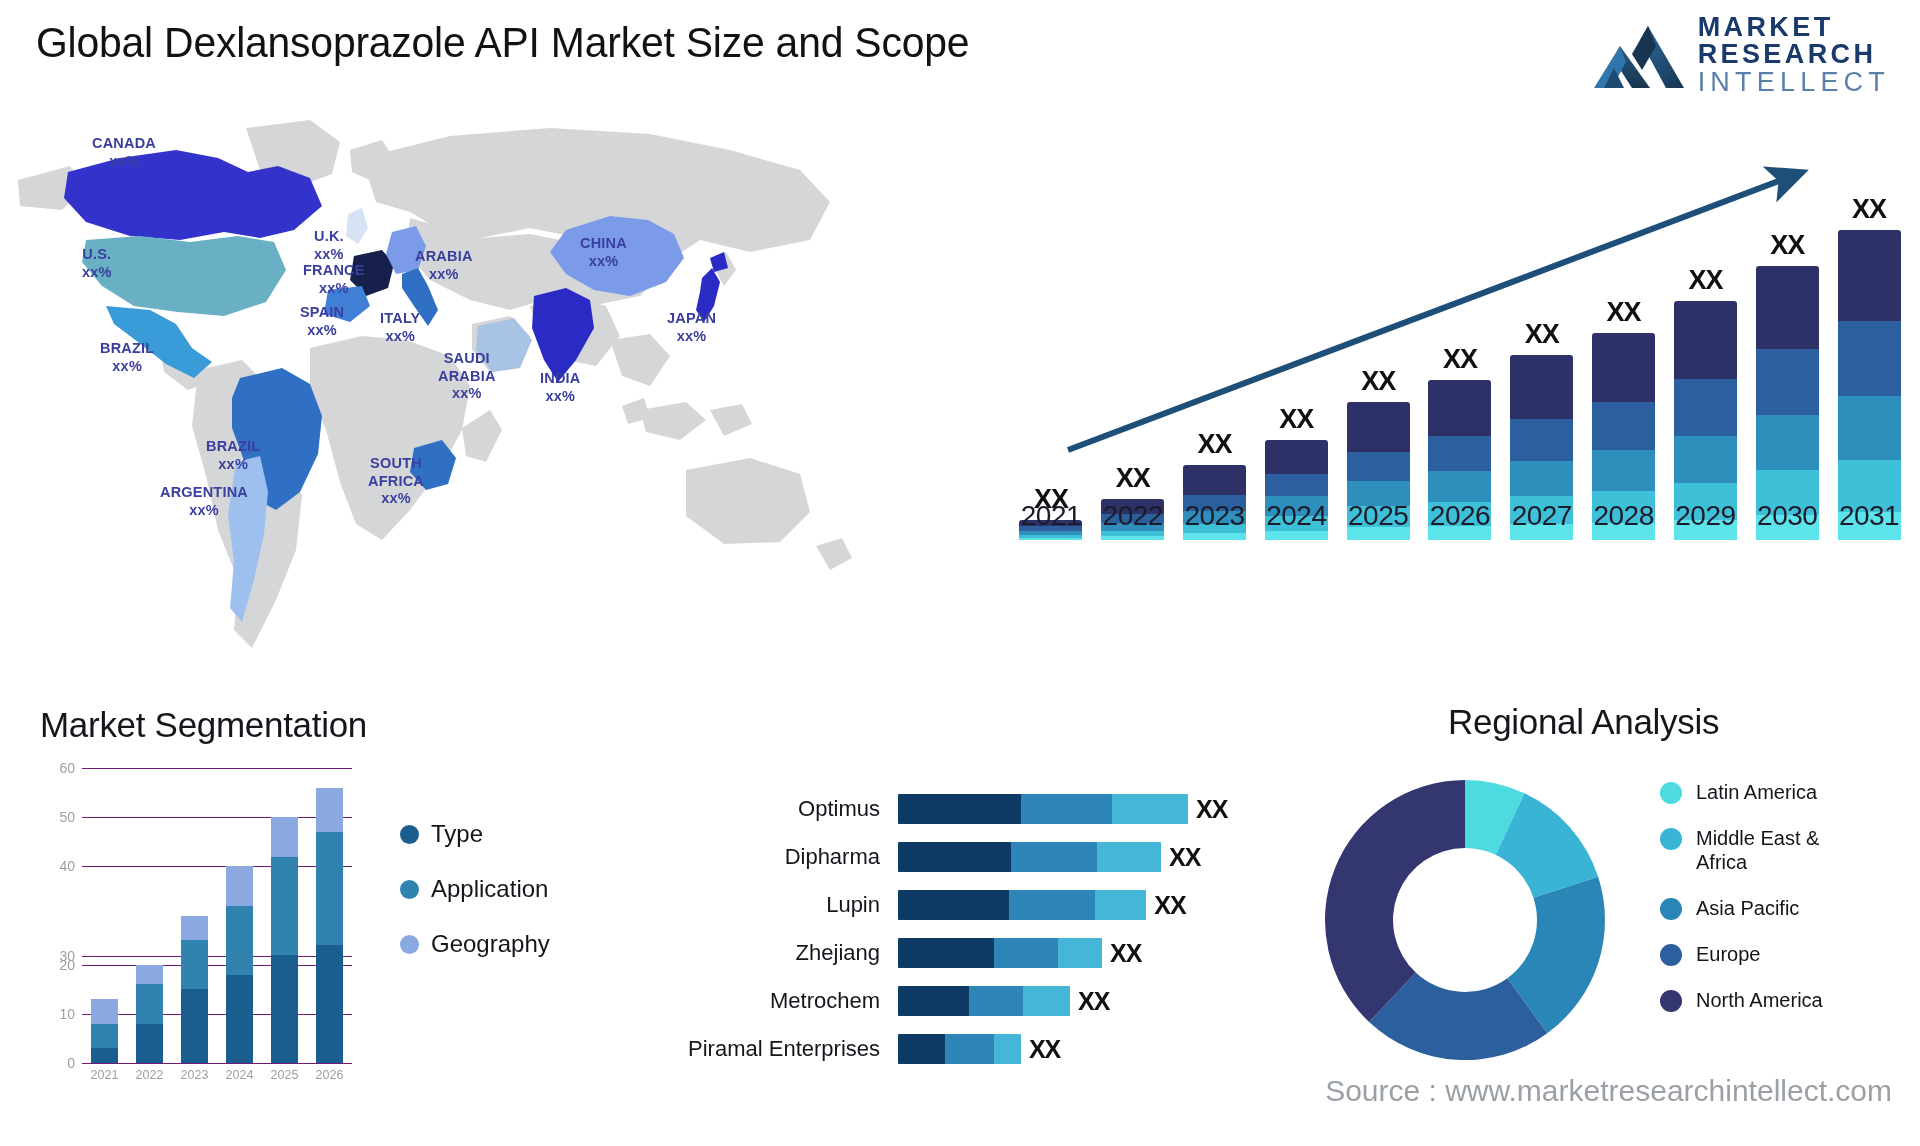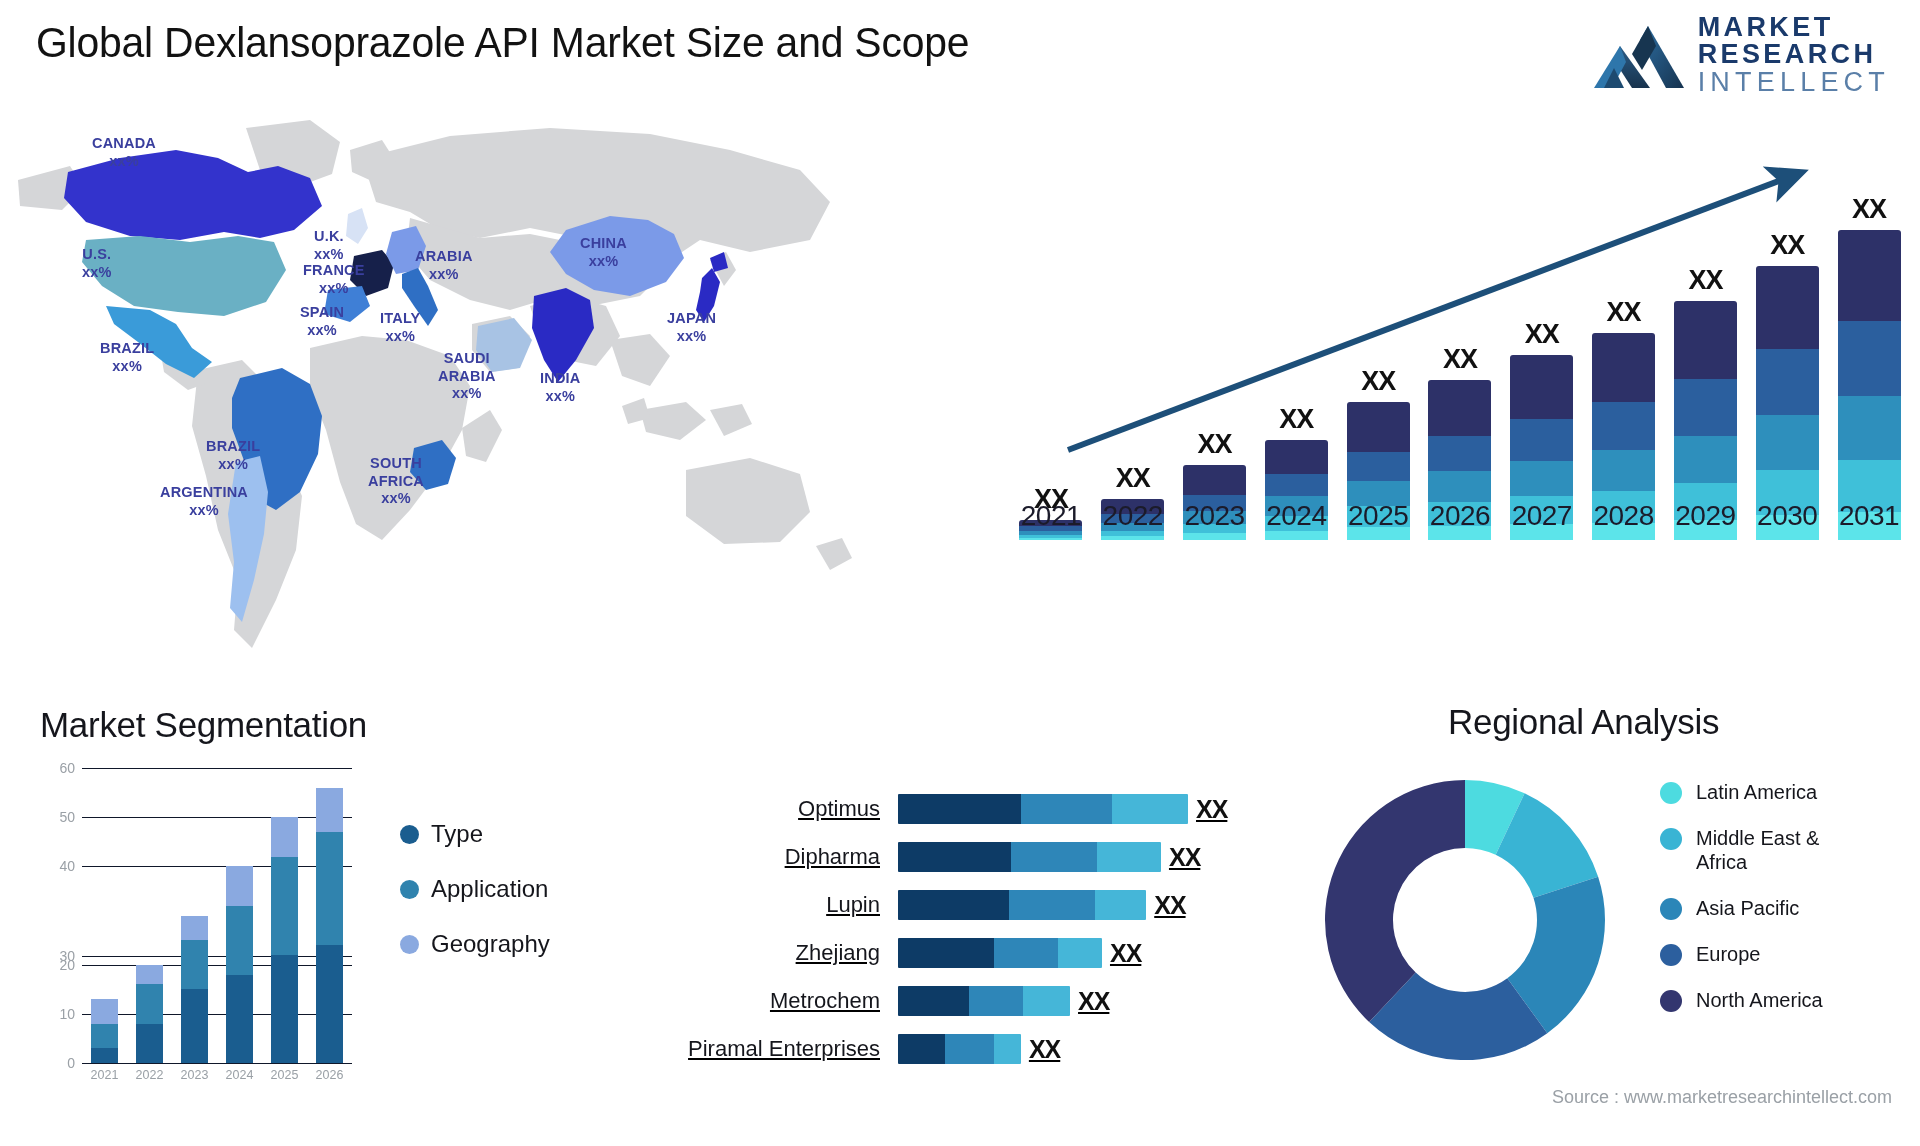--- a/index.html
+++ b/index.html
@@ -53,54 +53,54 @@
 
   
   .section-title { position: absolute; font-size: 35px; font-weight: 400; color: #15161c; letter-spacing: -0.3px; }
   #seg-title { left: 40px; top: 705px; }
   #players-title { left: 818px; top: 705px; }
   #regional-title { left: 1448px; top: 702px; }
 
   
   #segmentation { position: absolute; left: 36px; top: 760px; width: 330px; height: 345px; }
   #seg-plot { position: absolute; left: 46px; top: 8px; width: 270px; height: 295px; }
-  .seg-grid { position: absolute; left: 0; right: 0; height: 1px; background: #0f172a; }
+  .seg-grid { position: absolute; left: 0; right: 0; height: 1px; background: #701a75; }
   .seg-ytick { position: absolute; right: 100%; margin-right: 7px; transform: translateY(-50%);
                font-size: 14px; color: #9aa0a6; }
   .seg-cols { position: absolute; left: 0; bottom: 0; width: 100%; height: 100%; display: flex; align-items: flex-end; }
   .seg-col { flex: 1; display: flex; justify-content: center; align-items: flex-end; height: 100%; }
   .seg-bar { width: 27px; display: flex; flex-direction: column; justify-content: flex-end; }
   .seg-seg { width: 100%; }
   #seg-xaxis { position: absolute; left: 46px; top: 308px; width: 270px; display: flex; }
   #seg-xaxis .x { flex: 1; text-align: center; font-size: 12.5px; color: #9aa0a6; }
   #seg-legend { position: absolute; left: 400px; top: 820px; display: flex; flex-direction: column; gap: 27px; }
   .legend-row { display: flex; align-items: center; gap: 12px; }
   .legend-dot { width: 19px; height: 19px; border-radius: 50%; flex: none; }
   .legend-text { font-size: 24px; color: #15161c; }
 
   
   #players { position: absolute; left: 640px; top: 785px; width: 660px; height: 320px; }
-  .pl-row { display: flex; align-items: center; height: 48px; text-decoration: underline; }
+  .pl-row { display: flex; align-items: center; height: 48px; }
   .pl-name { width: 258px; text-align: right; padding-right: 18px; font-size: 22px; color: #15161c; white-space: nowrap; }
   .pl-bar { height: 30px; display: flex; border-radius: 1px; overflow: hidden; }
   .pl-seg { height: 100%; }
   .pl-val { margin-left: 8px; font-size: 25px; font-weight: 700; color: #111; letter-spacing: -1px; }
 
   
   #regional { position: absolute; left: 1300px; top: 760px; width: 600px; height: 330px; }
   #donut { position: absolute; left: 15px; top: 10px; width: 300px; height: 300px; }
   #region-legend { position: absolute; left: 360px; top: 20px; display: flex; flex-direction: column; gap: 22px; }
   .rl-row { display: flex; align-items: flex-start; gap: 14px; }
   .rl-dot { width: 22px; height: 22px; border-radius: 50%; flex: none; margin-top: 2px; }
   .rl-text { font-size: 20px; color: #15161c; line-height: 1.2; max-width: 175px; }
 
   
   #source-note {
     position: absolute; right: 28px; bottom: 14px;
-    font-size: 18px; color: #9aa0a6; white-space: nowrap;
+    font-size: 30px; color: #9aa0a6; white-space: nowrap;
   }
 </style>
 </head>
 <body>
 
 <div id="page">
 
   <div id="page-title">Global Dexlansoprazole API Market Size and Scope</div>
 
   <div id="brand-logo">

